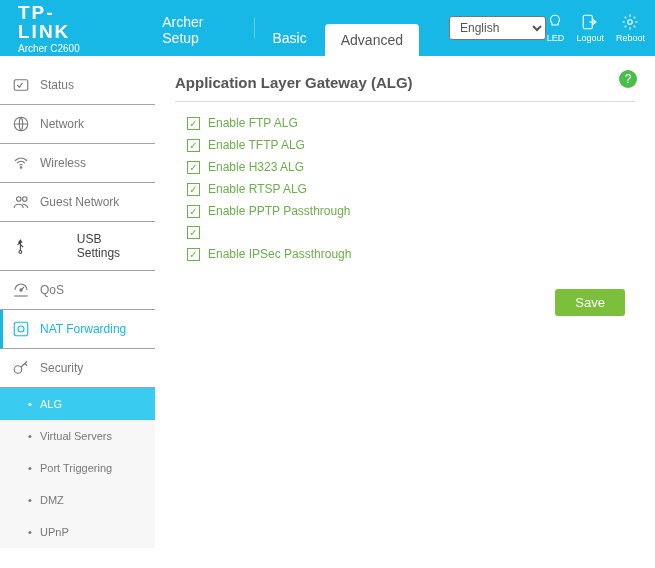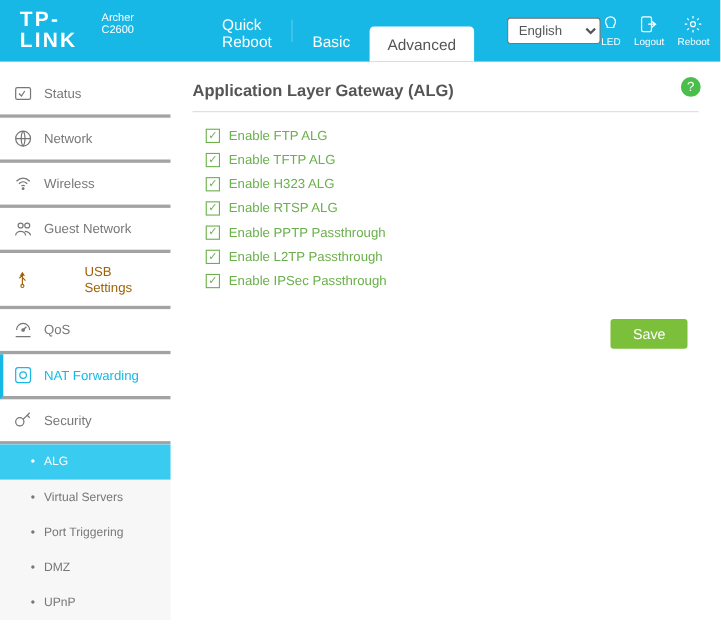--- a/index.html
+++ b/index.html
@@ -1,34 +1,34 @@
 <!DOCTYPE html>
 <html><head>
 <meta charset="utf-8">
 <style>
 * { margin: 0; padding: 0; box-sizing: border-box; }
 body { font-family: Arial, sans-serif; font-size: 13px; background: #fff; width: 655px; }
 
 .header { background: #18b8e6; height: 56px; display: flex; align-items: center; padding: 0 10px 0 18px; position: relative; }
-.logo-block { display: flex; flex-direction: row; color: white; }
+.logo-block { display: flex; flex-direction: column; color: white; }
 .logo-text { font-weight: bold; font-size: 19px; letter-spacing: 2px; line-height: 1; }
 .model-text { font-size: 10px; margin-top: 2px; }
 .tabs { display: flex; margin-left: 40px; height: 100%; align-items: flex-end; }
 .tab { color: white; padding: 10px 18px; cursor: pointer; font-size: 14px; }
 .tab.sep { border-left: 1px solid rgba(255,255,255,0.3); height: 20px; align-self: center; padding: 0; }
 .tab.active { background: #ffffff; color: #555; border-radius: 4px 4px 0 0; padding: 8px 16px; }
 .lang-select { margin-left: 30px; background: white; border-radius: 3px; padding: 3px 6px; width: 100px; font-size: 12px; color: #555; }
 .header-icons { margin-left: auto; display: flex; gap: 12px; text-align: center; }
 .header-icon { display: flex; flex-direction: column; align-items: center; color: white; font-size: 9px; cursor: pointer; }
 .header-icon svg, .header-icon .ico { width: 18px; height: 18px; margin-bottom: 2px; }
 
 .body-wrap { display: flex; }
 .sidebar { width: 155px; background: #fff; padding-top: 10px; }
-.side-item { display: flex; align-items: center; padding: 10px 12px; color: #777; cursor: pointer; border-bottom: 3px solid #a3a3a3; gap: 10px; font-size: 12px; }
-.side-item.active { color: #a16207; gap: 48px; }
+.side-item { display: flex; align-items: center; padding: 10px 12px; color: #777; cursor: pointer; border-bottom: 1px solid #a3a3a3; gap: 10px; font-size: 12px; }
+.side-item.active { color: #404040; gap: 48px; }
 .side-item.selected { color: #18b8e6; border-left: 3px solid #18b8e6; padding-left: 9px; }
 .side-icon { width: 18px; height: 18px; display: inline-flex; align-items: center; justify-content: center; }
 .sub-items { background: #f7f7f7; }
 .sub-item { padding: 10px 28px 10px 40px; color: #777; font-size: 11px; cursor: pointer; position: relative; }
 .sub-item.active { background: #3acbf0; color: white; }
 .sub-item::before { content: "•"; position: absolute; left: 28px; }
 
 .content { flex: 1; padding: 18px 20px; position: relative; }
 .page-title { font-size: 15px; color: #555; margin-bottom: 10px; }
 .hr { border: none; border-top: 1px solid #ddd; margin-bottom: 14px; }
@@ -41,21 +41,21 @@
 </style>
 </head>
 <body>
 
 <div class="header">
   <div class="logo-block">
     <span class="logo-text">TP-LINK</span>
     <span class="model-text">Archer C2600</span>
   </div>
   <div class="tabs">
-    <div class="tab">Quick Reboot</div>
+    <div class="tab">Archer Setup</div>
     <div class="tab sep"></div>
     <div class="tab">Basic</div>
     <div class="tab active">Advanced</div>
   </div>
   <select class="lang-select">
     <option>English</option>
   </select>
   <div class="header-icons">
     <div class="header-icon">
       <svg viewBox="0 0 24 24">
@@ -184,21 +184,20 @@
     <div class="opt-row">
       <span class="cb">✓</span>
       <span>Enable RTSP ALG</span>
     </div>
     <div class="opt-row">
       <span class="cb">✓</span>
       <span>Enable PPTP Passthrough</span>
     </div>
     <div class="opt-row">
       <span class="cb">✓</span>
-      <span>Enable L2TP Passthrough</span>
     </div>
     <div class="opt-row">
       <span class="cb">✓</span>
       <span>Enable IPSec Passthrough</span>
     </div>
     <button class="save-btn">Save</button>
   </div>
 </div>
 
 </body></html>

